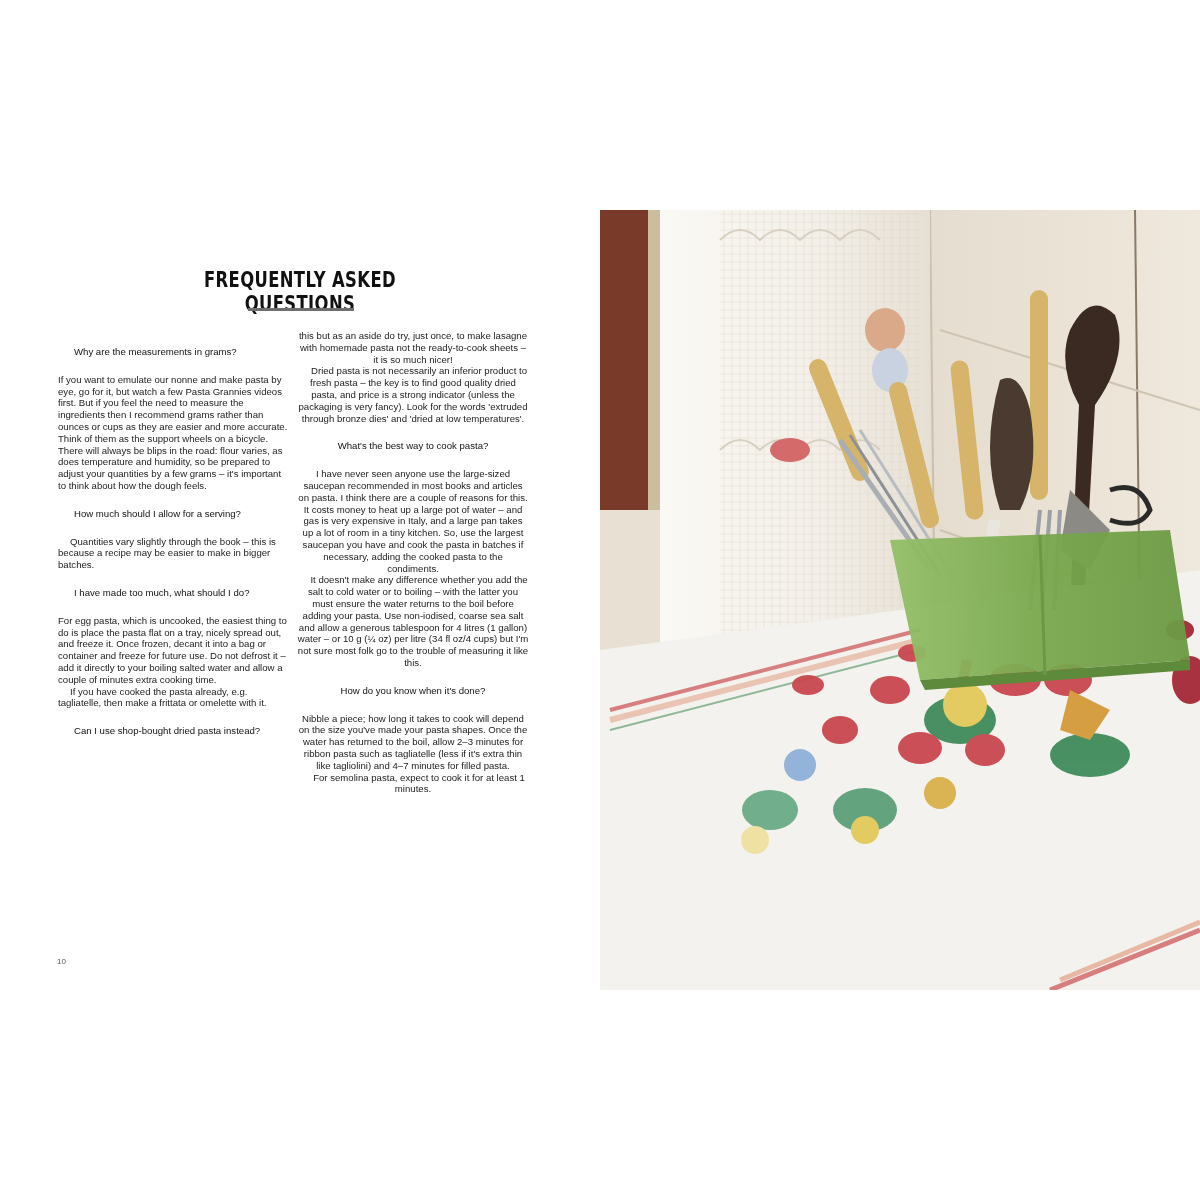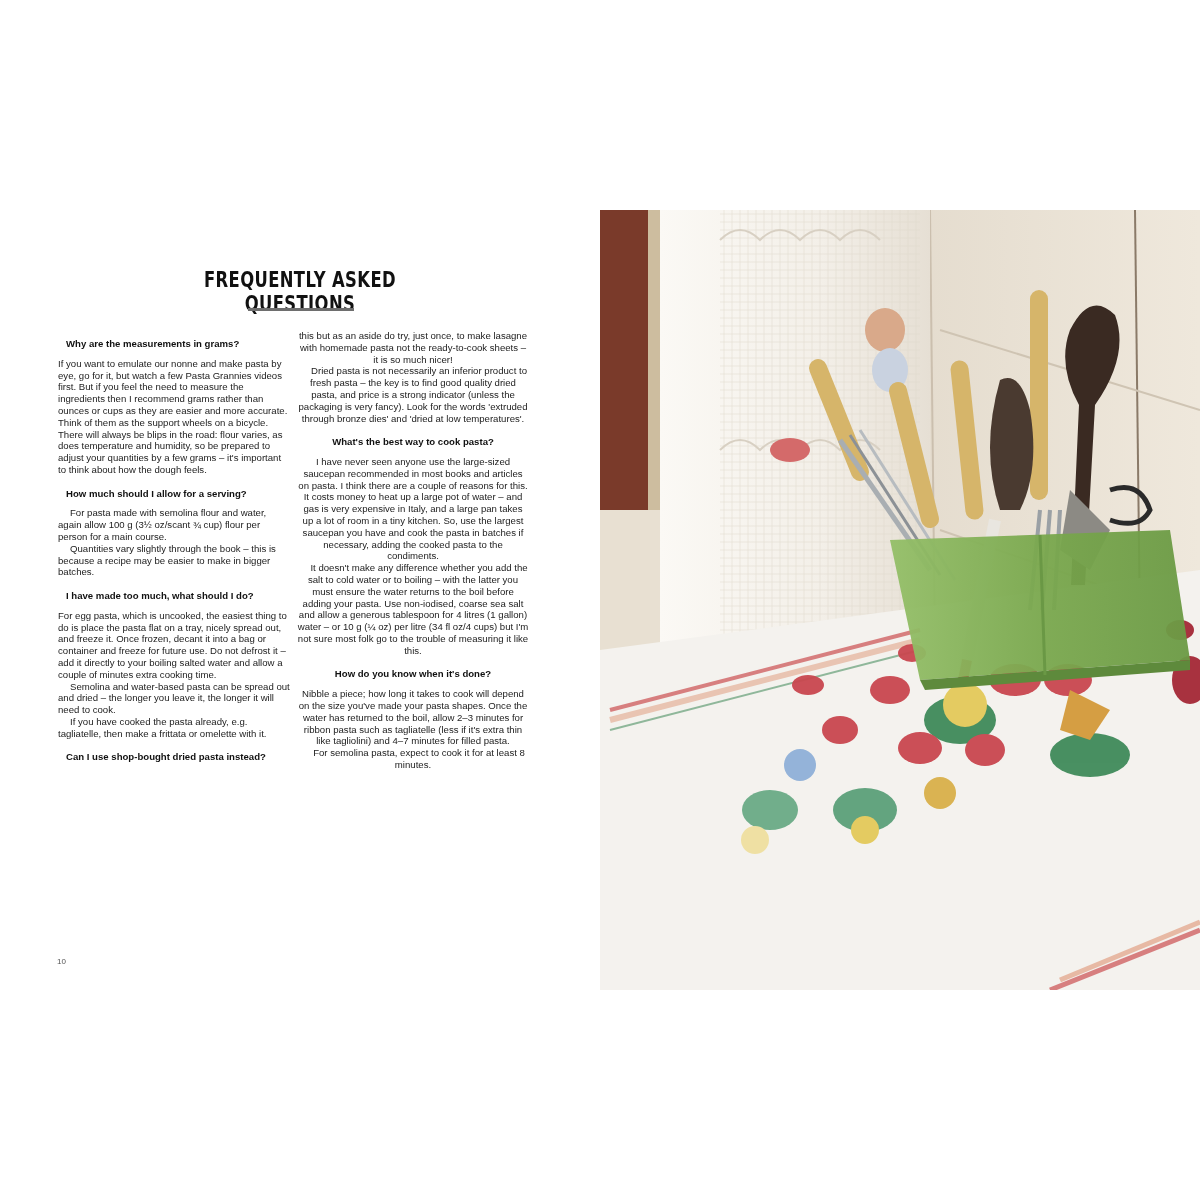--- a/index.html
+++ b/index.html
@@ -4,21 +4,21 @@
 <style>
   html, body { margin: 0; padding: 0; background: #ffffff; }
   body { width: 1200px; height: 1200px; position: relative; overflow: hidden; font-family: "Liberation Sans", sans-serif; color: #1a1a1a; }
   .spread { position: absolute; left: 0; top: 0; width: 1200px; height: 1200px; }
   .left-page { position: absolute; left: 0; top: 0; width: 600px; height: 1200px; }
   .title { position: absolute; left: 150px; top: 268px; width: 300px; text-align: center; font-family: "DejaVu Sans", sans-serif; font-weight: bold; font-size: 21px; letter-spacing: 0.5px; transform: scaleX(0.78); transform-origin: center; color: #111; }
   .rule { position: absolute; left: 248px; top: 308px; width: 106px; height: 3px; background: #6e6e6e; }
   .col { position: absolute; top: 330px; width: 232px; font-size: 9.6px; line-height: 11.8px; color: #222; }
   .col1 { left: 58px; }
   .col2 { left: 297px; text-align: center; }
-  .q { font-weight: bold; color: #111; margin: 8px; }
+  .q { font-weight: normal; color: #111; margin: 16px; }
   .p { margin: 0; }
   .p.indent { text-indent: 12px; }
   .block { margin-bottom: 11.8px; }
   .page-num { position: absolute; left: 57px; top: 957px; font-size: 8px; color: #555; }
   .photo { position: absolute; left: 600px; top: 210px; width: 600px; height: 780px; overflow: hidden; background: #e9e3d8; }
   .photo svg { display: block; }
 </style>
 </head>
 <body>
 
@@ -27,48 +27,46 @@
     <div class="title">FREQUENTLY ASKED QUESTIONS</div>
     <div class="rule"></div>
 
     <div class="col col1">
       <div class="block">
         <p class="q">Why are the measurements in grams?</p>
         <p class="p">If you want to emulate our nonne and make pasta by eye, go for it, but watch a few Pasta Grannies videos first. But if you feel the need to measure the ingredients then I recommend grams rather than ounces or cups as they are easier and more accurate. Think of them as the support wheels on a bicycle. There will always be blips in the road: flour varies, as does temperature and humidity, so be prepared to adjust your quantities by a few grams – it's important to think about how the dough feels.</p>
       </div>
       <div class="block">
         <p class="q">How much should I allow for a serving?</p>
-        <p class="p indent">For pasta made with semolina flour and water, again allow 100 g (3½ oz/scant ¾ cup) flour per person for a main course.</p>
         <p class="p indent">Quantities vary slightly through the book – this is because a recipe may be easier to make in bigger batches.</p>
       </div>
       <div class="block">
         <p class="q">I have made too much, what should I do?</p>
         <p class="p">For egg pasta, which is uncooked, the easiest thing to do is place the pasta flat on a tray, nicely spread out, and freeze it. Once frozen, decant it into a bag or container and freeze for future use. Do not defrost it – add it directly to your boiling salted water and allow a couple of minutes extra cooking time.</p>
-        <p class="p indent">Semolina and water-based pasta can be spread out and dried – the longer you leave it, the longer it will need to cook.</p>
         <p class="p indent">If you have cooked the pasta already, e.g. tagliatelle, then make a frittata or omelette with it.</p>
       </div>
       <div class="block">
         <p class="q">Can I use shop-bought dried pasta instead?</p>
       </div>
     </div>
 
     <div class="col col2">
       <div class="block">
         <p class="p">this but as an aside do try, just once, to make lasagne with homemade pasta not the ready-to-cook sheets – it is so much nicer!</p>
         <p class="p indent">Dried pasta is not necessarily an inferior product to fresh pasta – the key is to find good quality dried pasta, and price is a strong indicator (unless the packaging is very fancy). Look for the words 'extruded through bronze dies' and 'dried at low temperatures'.</p>
       </div>
       <div class="block">
         <p class="q">What's the best way to cook pasta?</p>
         <p class="p">I have never seen anyone use the large-sized saucepan recommended in most books and articles on pasta. I think there are a couple of reasons for this. It costs money to heat up a large pot of water – and gas is very expensive in Italy, and a large pan takes up a lot of room in a tiny kitchen. So, use the largest saucepan you have and cook the pasta in batches if necessary, adding the cooked pasta to the condiments.</p>
         <p class="p indent">It doesn't make any difference whether you add the salt to cold water or to boiling – with the latter you must ensure the water returns to the boil before adding your pasta. Use non-iodised, coarse sea salt and allow a generous tablespoon for 4 litres (1 gallon) water – or 10 g (¼ oz) per litre (34 fl oz/4 cups) but I'm not sure most folk go to the trouble of measuring it like this.</p>
       </div>
       <div class="block">
         <p class="q">How do you know when it's done?</p>
         <p class="p">Nibble a piece; how long it takes to cook will depend on the size you've made your pasta shapes. Once the water has returned to the boil, allow 2–3 minutes for ribbon pasta such as tagliatelle (less if it's extra thin like tagliolini) and 4–7 minutes for filled pasta.</p>
-        <p class="p indent">For semolina pasta, expect to cook it for at least 8 minutes.</p>
+        <p class="p indent">For semolina pasta, expect to cook it for at least 1 minutes.</p>
       </div>
     </div>
 
     <div class="page-num">10</div>
   </div>
 
   <div class="photo">
     <svg width="600" height="780" viewBox="0 0 600 780" xmlns="http://www.w3.org/2000/svg">
       <defs>
         <linearGradient id="wallG" x1="0" y1="0" x2="1" y2="0">

